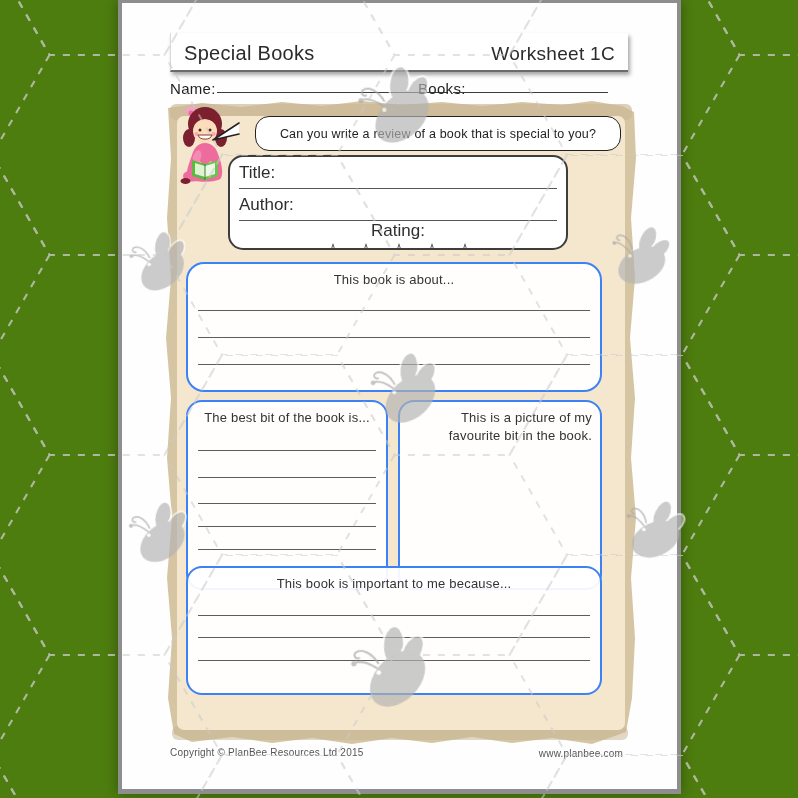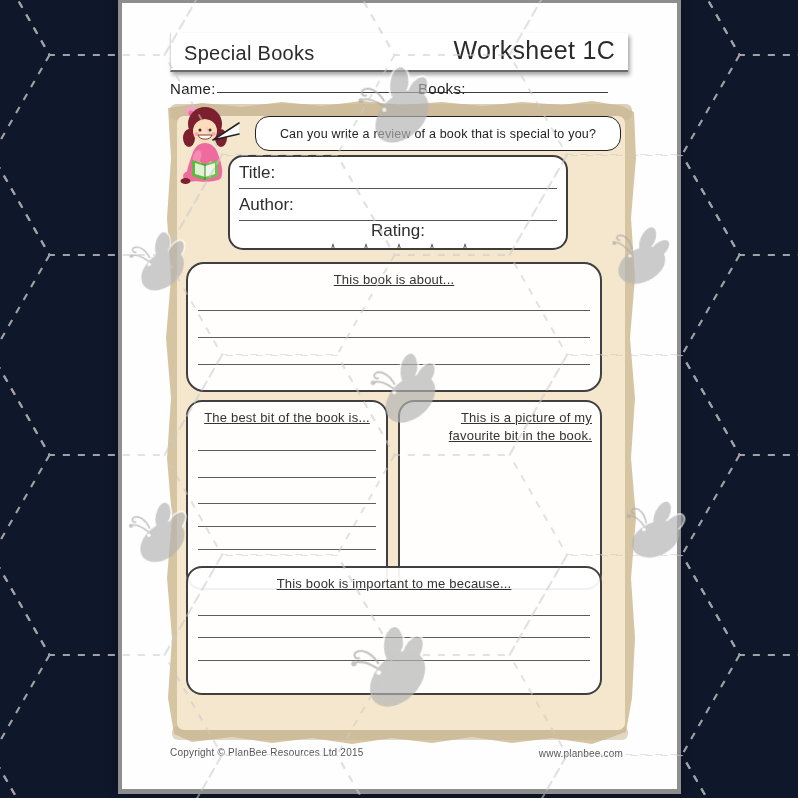--- a/index.html
+++ b/index.html
@@ -1,36 +1,36 @@
 <!DOCTYPE html>
 <html><head>
 <meta charset="utf-8">
 <style>
   html,body{margin:0;padding:0;background:#fff;}
-  .stage{position:relative;width:798px;height:798px;overflow:hidden;background:#0f172a;
+  .stage{position:relative;width:798px;height:798px;overflow:hidden;background:#4d7c0f;
          font-family:"Liberation Sans",sans-serif;color:#333;}
   
   .page{position:absolute;left:118px;top:0;width:563px;height:794px;background:#fefefe;
         box-shadow: inset 0 0 0 3px #8e8e8e, inset 0 -1px 0 4px #8e8e8e, 0 0 12px rgba(0,0,0,.30);
         z-index:1;}
   
   .header-box{position:absolute;left:52px;top:33px;width:458px;height:39px;background:#fff;
         border-bottom:2px solid #6b6b6b;border-left:1px solid #d9d9d9;
         box-shadow:2px 3px 4px rgba(0,0,0,.35);
         display:flex;justify-content:space-between;align-items:flex-end;
         padding:0 13px 5px 13px;box-sizing:border-box;z-index:2;}
   .header-title{font-size:20px;color:#2b2b2b;letter-spacing:.3px;}
-  .header-ws{font-size:25px;color:#2b2b2b;letter-spacing:.3px;}
+  .header-ws{font-size:19px;color:#2b2b2b;letter-spacing:.3px;}
   
   .field-label{position:absolute;font-size:15px;color:#222;letter-spacing:.3px;}
   .write-rule{position:absolute;border-bottom:1.4px solid #3c3c3c;height:0;}
   
   .parchment{position:absolute;left:44px;top:98px;width:478px;height:648px;}
   
-  .wbox{position:absolute;background:rgba(255,255,255,.93);border:2px solid #404040;box-sizing:border-box;text-decoration:underline;}
+  .wbox{position:absolute;background:rgba(255,255,255,.93);border:2px solid #3b82f6;box-sizing:border-box;}
   .wbox .btitle{text-align:center;font-size:13px;color:#333;padding-top:7px;letter-spacing:.2px;line-height:1.35;}
   .bline{position:absolute;left:10px;right:10px;border-top:1.6px solid #5c5c5c;height:0;}
   
   .info-box{position:absolute;left:110px;top:155px;width:340px;height:95px;background:#fff;
         border:2px solid #3d3d3d;border-radius:15px;box-sizing:border-box;overflow:hidden;}
   .info-row{height:31px;margin:0 9px;display:flex;align-items:center;font-size:17px;color:#2e2e2e;}
   .info-row.rule{border-bottom:1.6px solid #555;}
   .info-row.rating{height:33px;flex-direction:column;}
   .stars{margin-left:9px;font-family:"DejaVu Sans",sans-serif;font-size:29px;line-height:1;
          color:#3d3d3d;letter-spacing:7px;white-space:nowrap;transform:translateY(-1px);}

